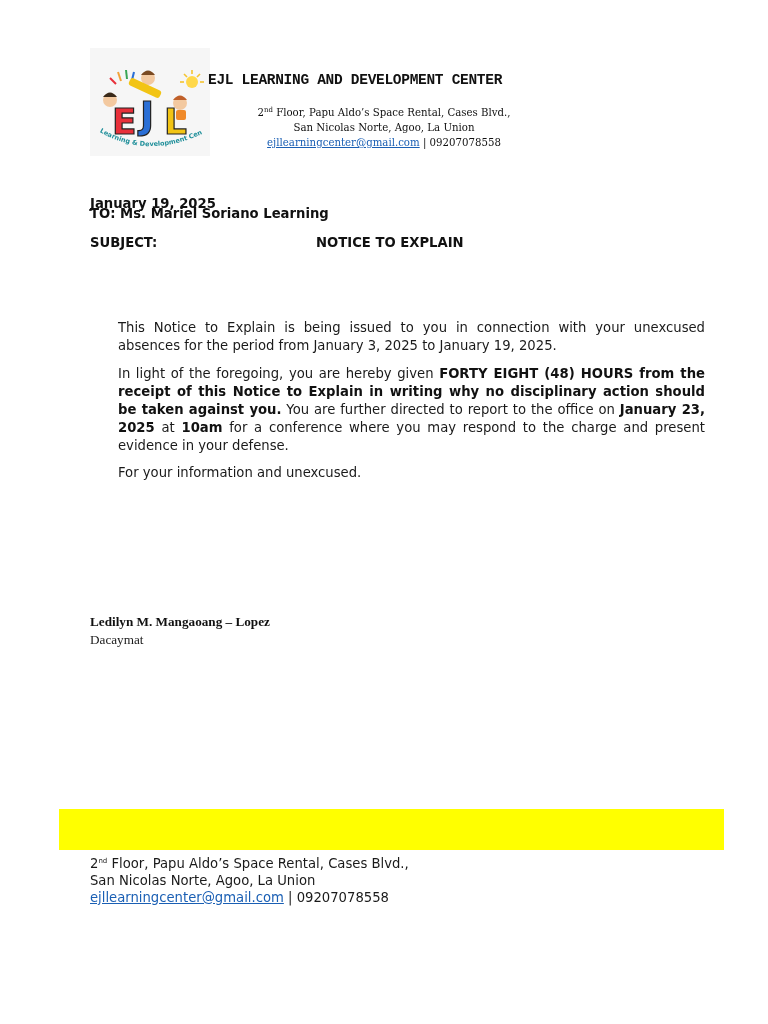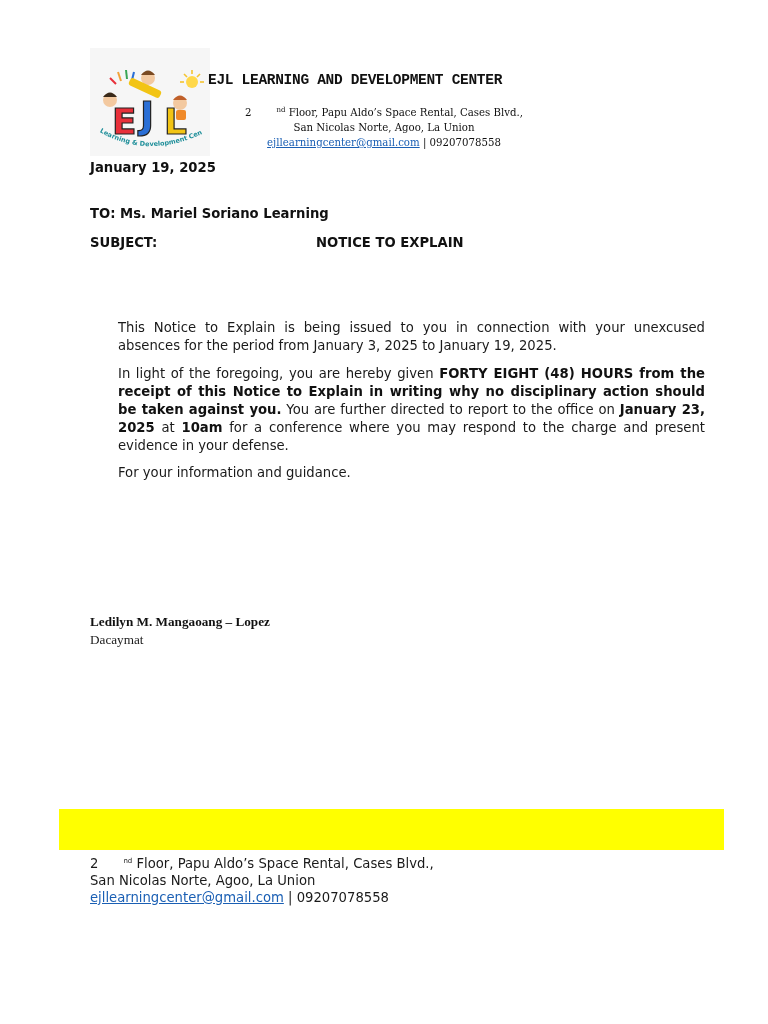--- a/index.html
+++ b/index.html
@@ -44,34 +44,33 @@
       text-align: center;
       font-family: "DejaVu Serif", serif;
       font-size: 10.2px;
       line-height: 15px;
       color: #111;
     }
     .org-address sup, .footer-address sup {
       font-size: 7px;
       vertical-align: super;
       line-height: 0;
-      padding-left: 25px;
     }
     a.email {
       color: #1a5fb4;
       text-decoration: underline;
     }
     .meta {
       position: absolute;
       left: 90px;
       font-weight: bold;
       font-size: 13.2px;
       white-space: nowrap;
     }
-    .meta.date { top: 160px; text-align: right; }
+    .meta.date { top: 196px; text-align: right; }
     .meta.to { top: 206px; }
     .meta.subject { top: 235px; }
     .meta.subject .subject-value {
       position: absolute;
       left: 226px;
       top: 0;
     }
     .body {
       position: absolute;
       left: 90px;
@@ -168,21 +167,21 @@
 <div class="meta date">January 19, 2025</div>
 <div class="meta to">TO: Ms. Mariel Soriano Learning</div>
 <div class="meta subject">
   <span>SUBJECT:</span>
   <span class="subject-value">NOTICE TO EXPLAIN</span>
 </div>
 
 <div class="body">
   <p>This Notice to Explain is being issued to you in connection with your unexcused absences for the period from January 3, 2025 to January 19, 2025.</p>
   <p><span>In light of the foregoing, you are hereby given </span><b>FORTY EIGHT (48) HOURS from the receipt of this Notice to Explain in writing why no disciplinary action should be taken against you.</b><span> You are further directed to report to the office on </span><b>January 23, 2025</b><span> at </span><b>10am</b><span> for a conference where you may respond to the charge and present evidence in your defense.</span></p>
-  <p>For your information and guidance.</p>
+  <p>For your information and unexcused.</p>
 </div>
 
 <div class="signatory">
   <div class="name">Ledilyn M. Mangaoang – Lopez</div>
   <div class="title">Dacaymat</div>
 </div>
 
 <div class="yellow-band"></div>
 <div class="footer-address">
   <div><span>2</span><sup>nd</sup><span> Floor, Papu Aldo’s Space Rental, Cases Blvd.,</span></div>

